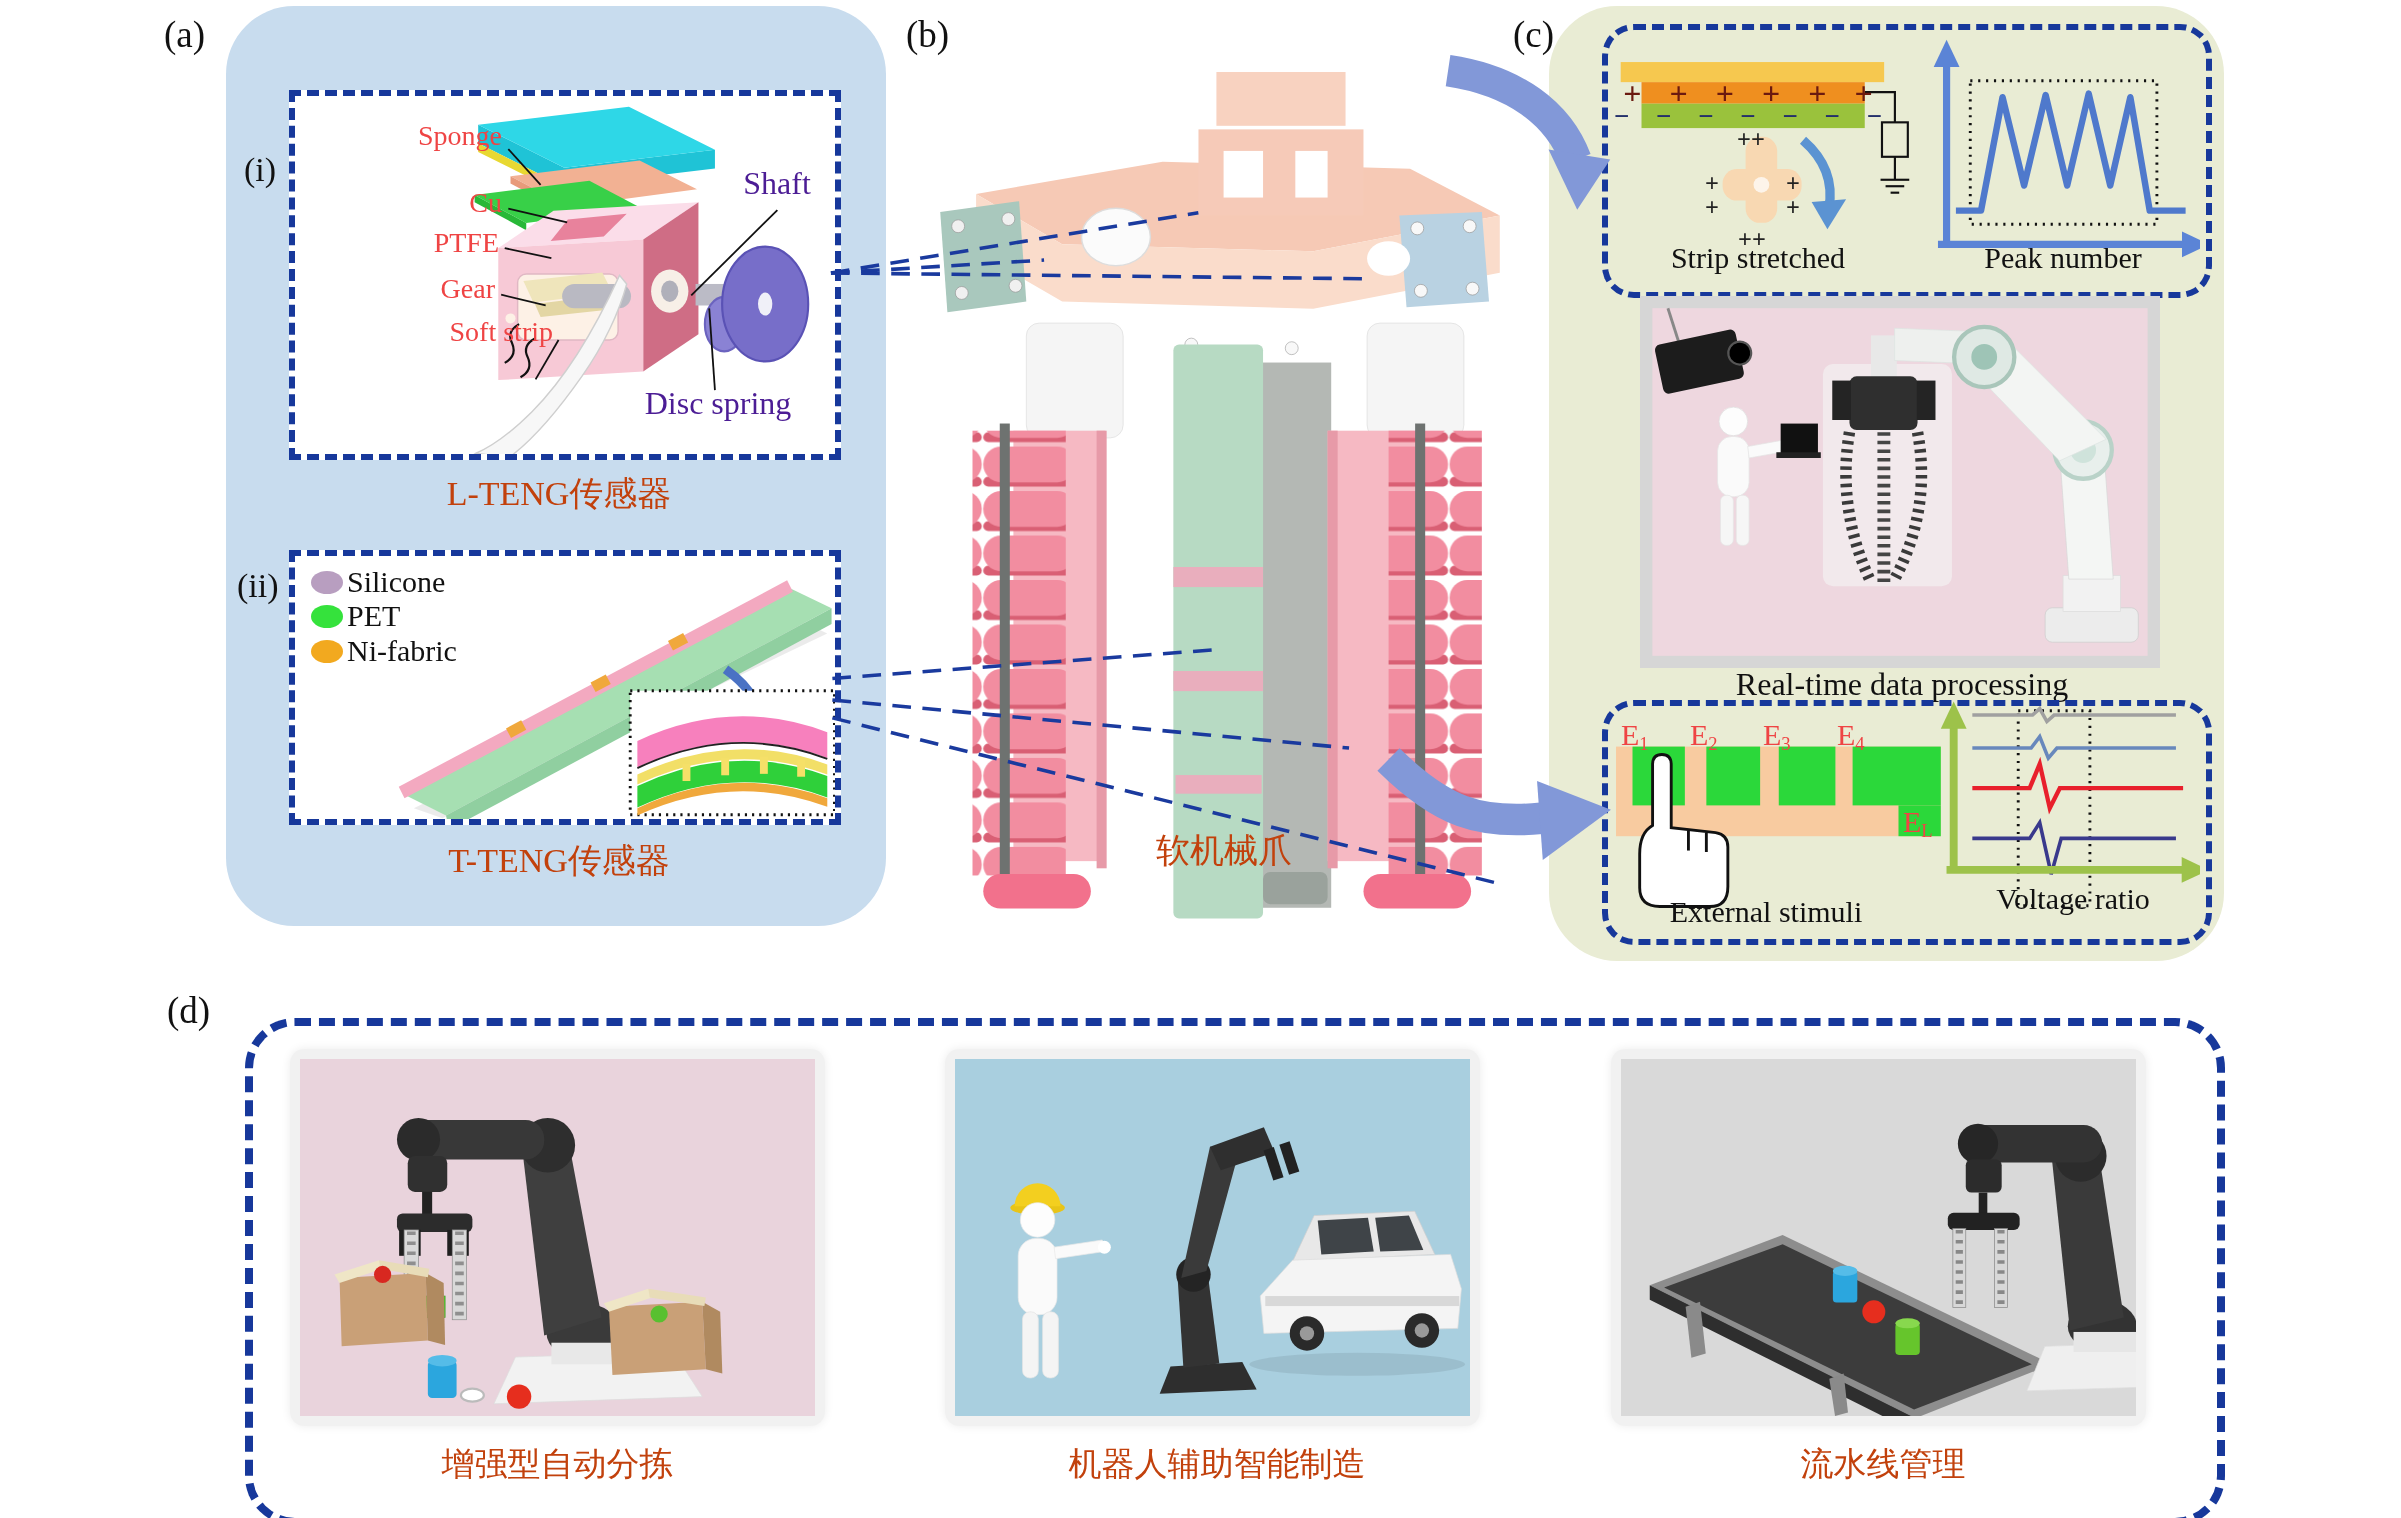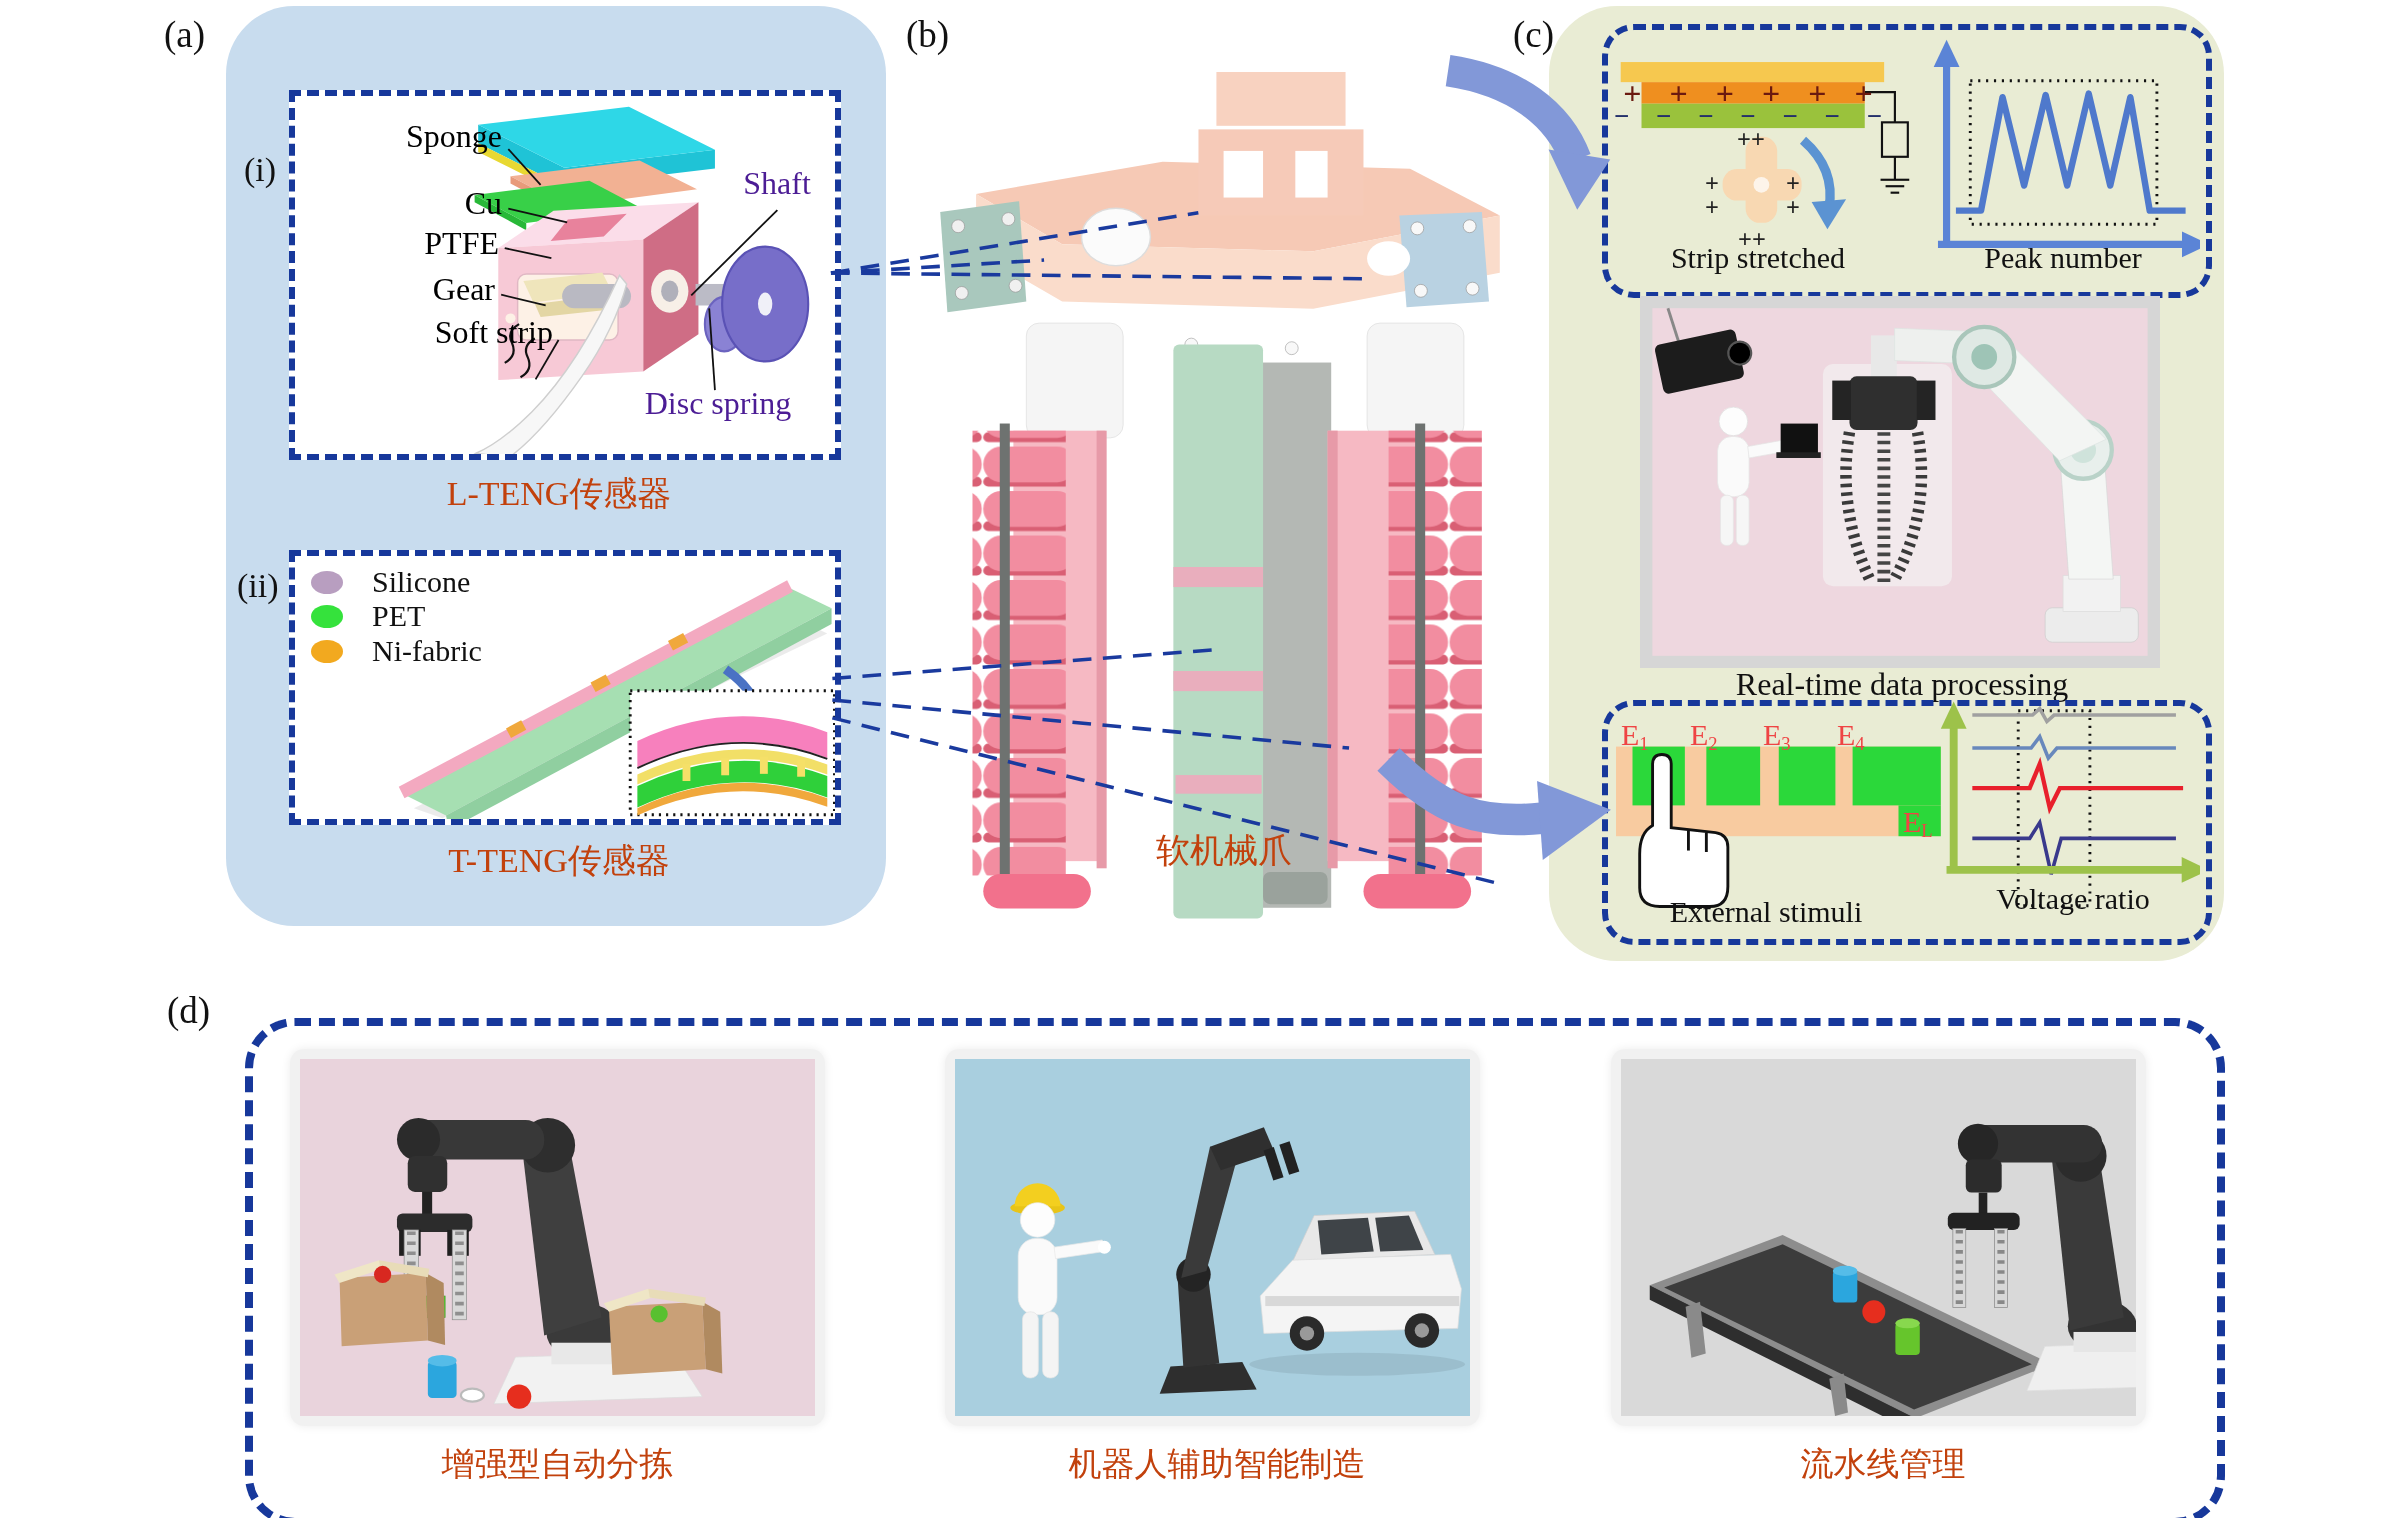--- a/index.html
+++ b/index.html
@@ -6,23 +6,23 @@
   #canvas{position:relative;width:2401px;height:1519px;background:#ffffff;overflow:hidden;
           font-family:"Liberation Serif","DejaVu Serif",serif;color:#111;}
   .abs{position:absolute;}
   .plabel{position:absolute;font-size:37px;color:#111;}
   .subletter{position:absolute;font-size:34px;color:#111;}
   .panel{position:absolute;border-radius:68px;}
   .dashbox{position:absolute;border:6.5px dashed #17389b;background:#ffffff;}
   .dashbox-green{position:absolute;border:6.5px dashed #17389b;border-radius:32px;}
   .cap-zh{position:absolute;font-size:34px;color:#c2410c;transform:translate(-50%,-50%);white-space:nowrap;}
   .cap-en{position:absolute;font-size:30px;color:#111;transform:translate(-50%,-50%);white-space:nowrap;text-align:right;}
-  .part-label{position:absolute;font-size:32px;color:#000000;transform:translate(-100%,-50%);white-space:nowrap;}
+  .part-label{position:absolute;font-size:28px;color:#ef4444;transform:translate(-100%,-50%);white-space:nowrap;}
   .part-label-c{position:absolute;font-size:32px;color:#4c1d95;transform:translate(-50%,-50%);white-space:nowrap;}
-  .legend-row{position:absolute;left:16px;display:flex;align-items:center;gap:29px;height:32px;}
+  .legend-row{position:absolute;left:16px;display:flex;align-items:center;gap:4px;height:32px;}
   .legend-dot{width:32px;height:23px;border-radius:50%;display:inline-block;}
   .legend-txt{font-size:30px;color:#111;white-space:nowrap;}
   .e-label{position:absolute;font-size:30px;color:#ef4444;white-space:nowrap;}
   .e-label .sub{font-size:0.62em;vertical-align:-0.28em;}
   .charge{position:absolute;font-size:24.4px;font-weight:bold;color:#222;line-height:1.0;}
   .sign-row{position:absolute;font-size:32px;font-weight:bold;letter-spacing:10px;transform:translate(-50%,-50%);white-space:nowrap;}
   .scene-frame{position:absolute;background:#f1f1f1;border-radius:14.4px;padding:10px;box-shadow:0 0 10px rgba(0,0,0,0.08);}
   svg{display:block;}
 </style>
 </head>

